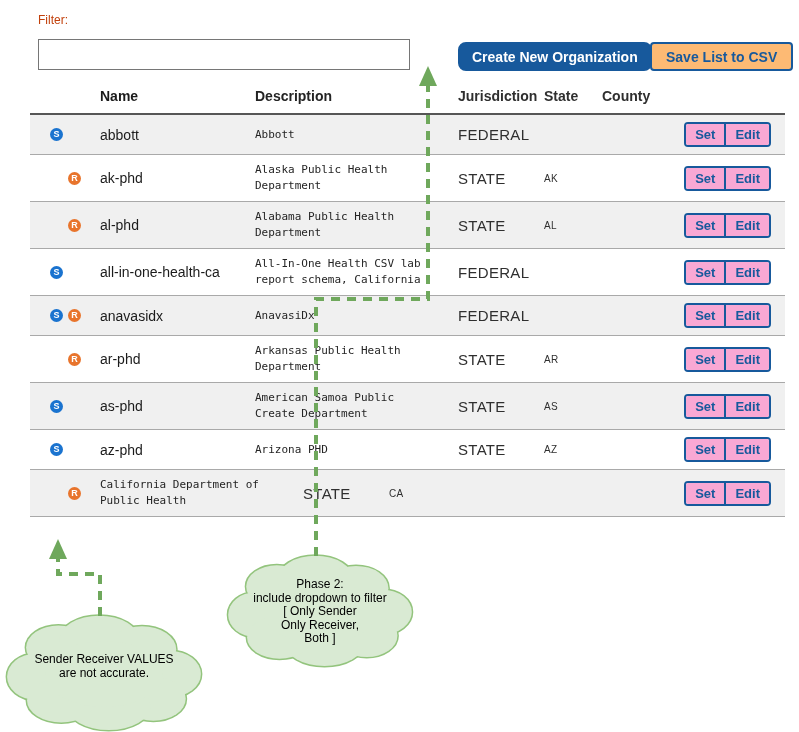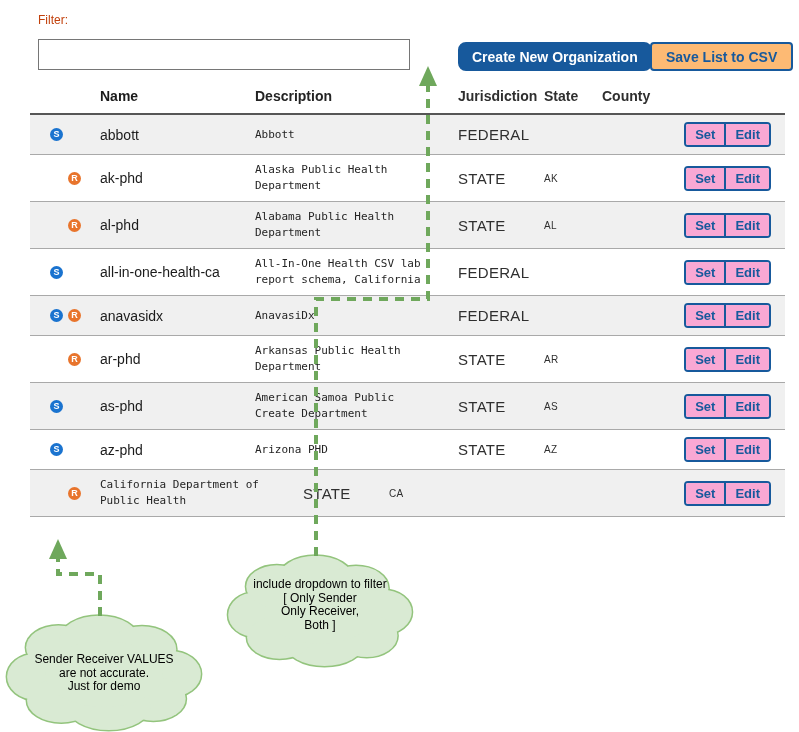--- a/index.html
+++ b/index.html
@@ -283,22 +283,22 @@
     <polygon points="428,66 419,86 437,86" fill="#6fa85c"></polygon>
   </g>
 
   <g>
     <polyline points="100,616 100,574 58,574 58,556" fill="none" stroke="#6fa85c" stroke-width="4" stroke-dasharray="9 7"></polyline>
     <polygon points="58,539 49,559 67,559" fill="#6fa85c"></polygon>
   </g>
 </svg>
 
 <div class="cloud-text cloud-text-phase2">
+    <div>Phase 2:</div>
     <div>include dropdown to filter</div>
     <div>[ Only Sender</div>
     <div>Only Receiver,</div>
     <div>Both ]</div>
   </div>
 <div class="cloud-text cloud-text-demo">
     <div>Sender Receiver VALUES</div>
     <div>are not accurate.</div>
-    <div>Just for demo</div>
   </div>
 
 </body></html>

